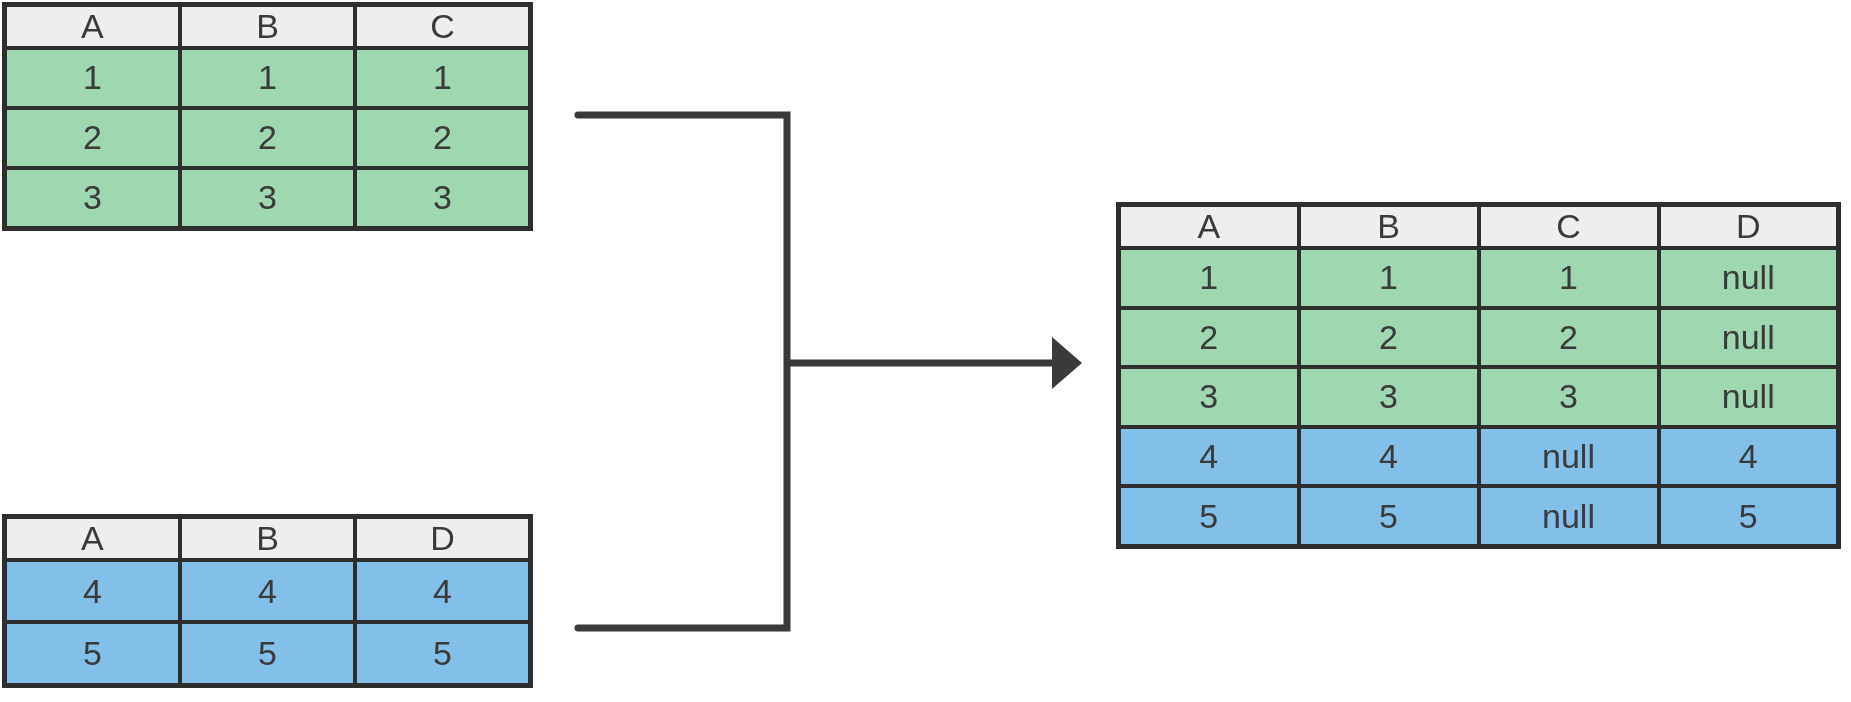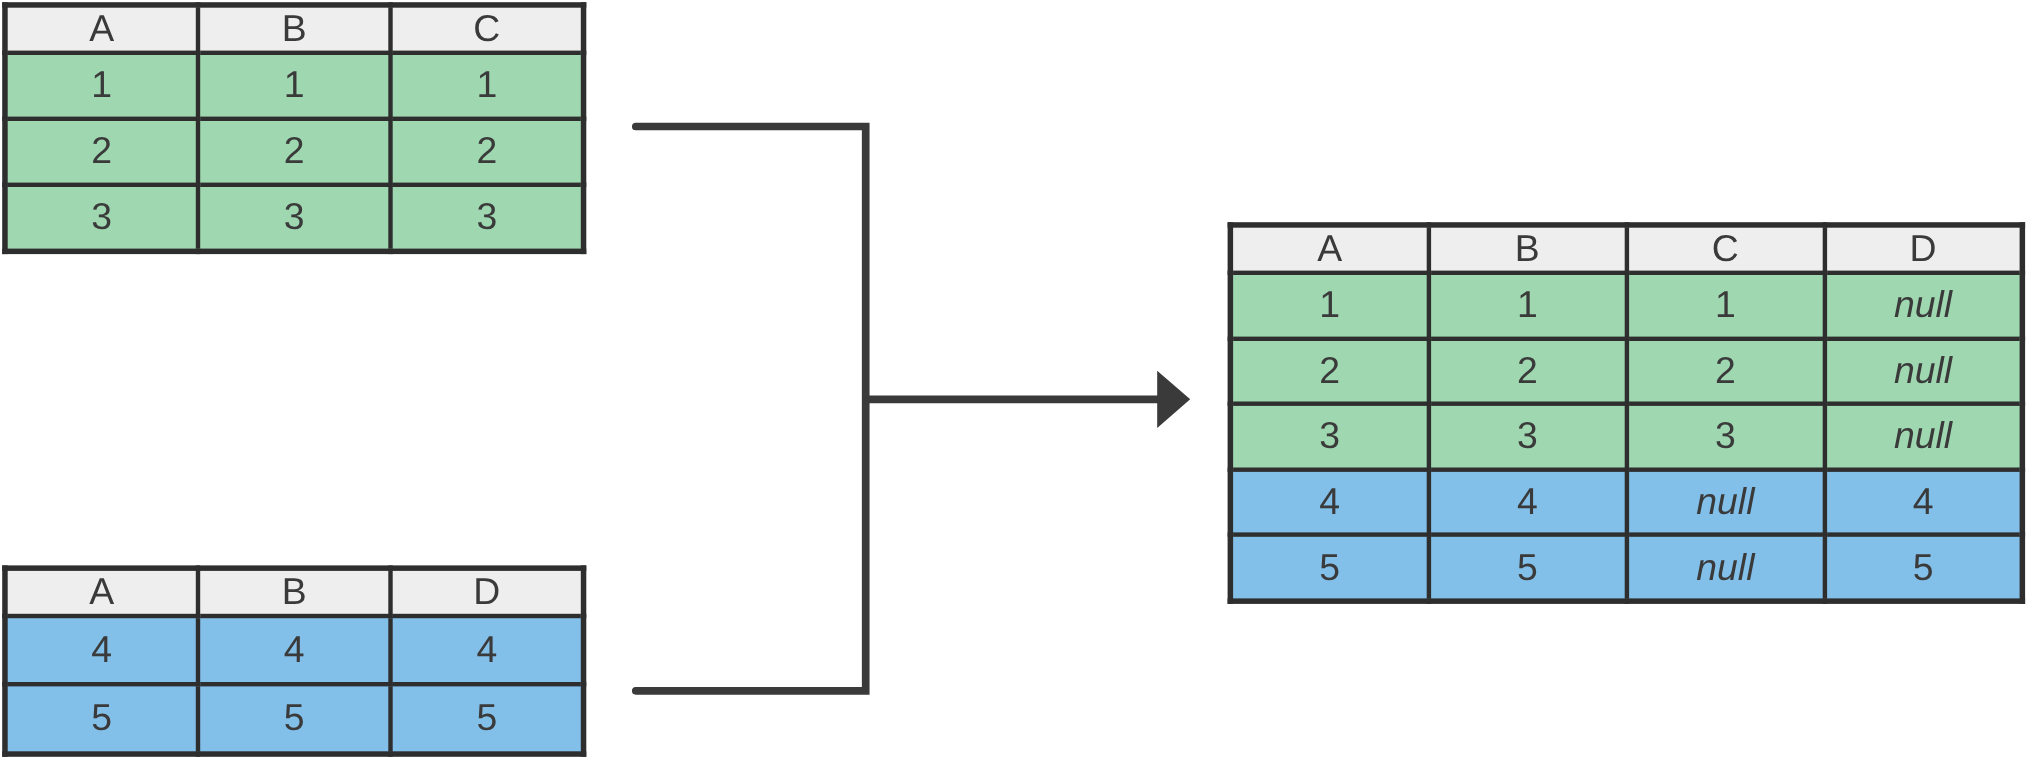--- a/index.html
+++ b/index.html
@@ -31,21 +31,21 @@
     text-align: center;
     vertical-align: middle;
     padding: 0;
     font-weight: normal;
   }
   table.dtable th {
     background: var(--header-bg, #eeeeee);
   }
   tr.row-green td { background: var(--green, #9ed7b0); }
   tr.row-blue  td { background: var(--blue, #82bfe9); }
-  td.null-cell { font-style: italic; }
+  td.null-cell { }
   #table-top    { left: 2px;    top: 2px;   width: 531px; height: 229px; }
   #table-bottom { left: 2px;    top: 514px; width: 531px; height: 174px; }
   #table-result { left: 1116px; top: 202px; width: 725px; height: 347px; }
   svg.connector {
     position: absolute;
     left: 0; top: 0;
     width: 1851px;
     height: 702px;
     pointer-events: none;
   }

